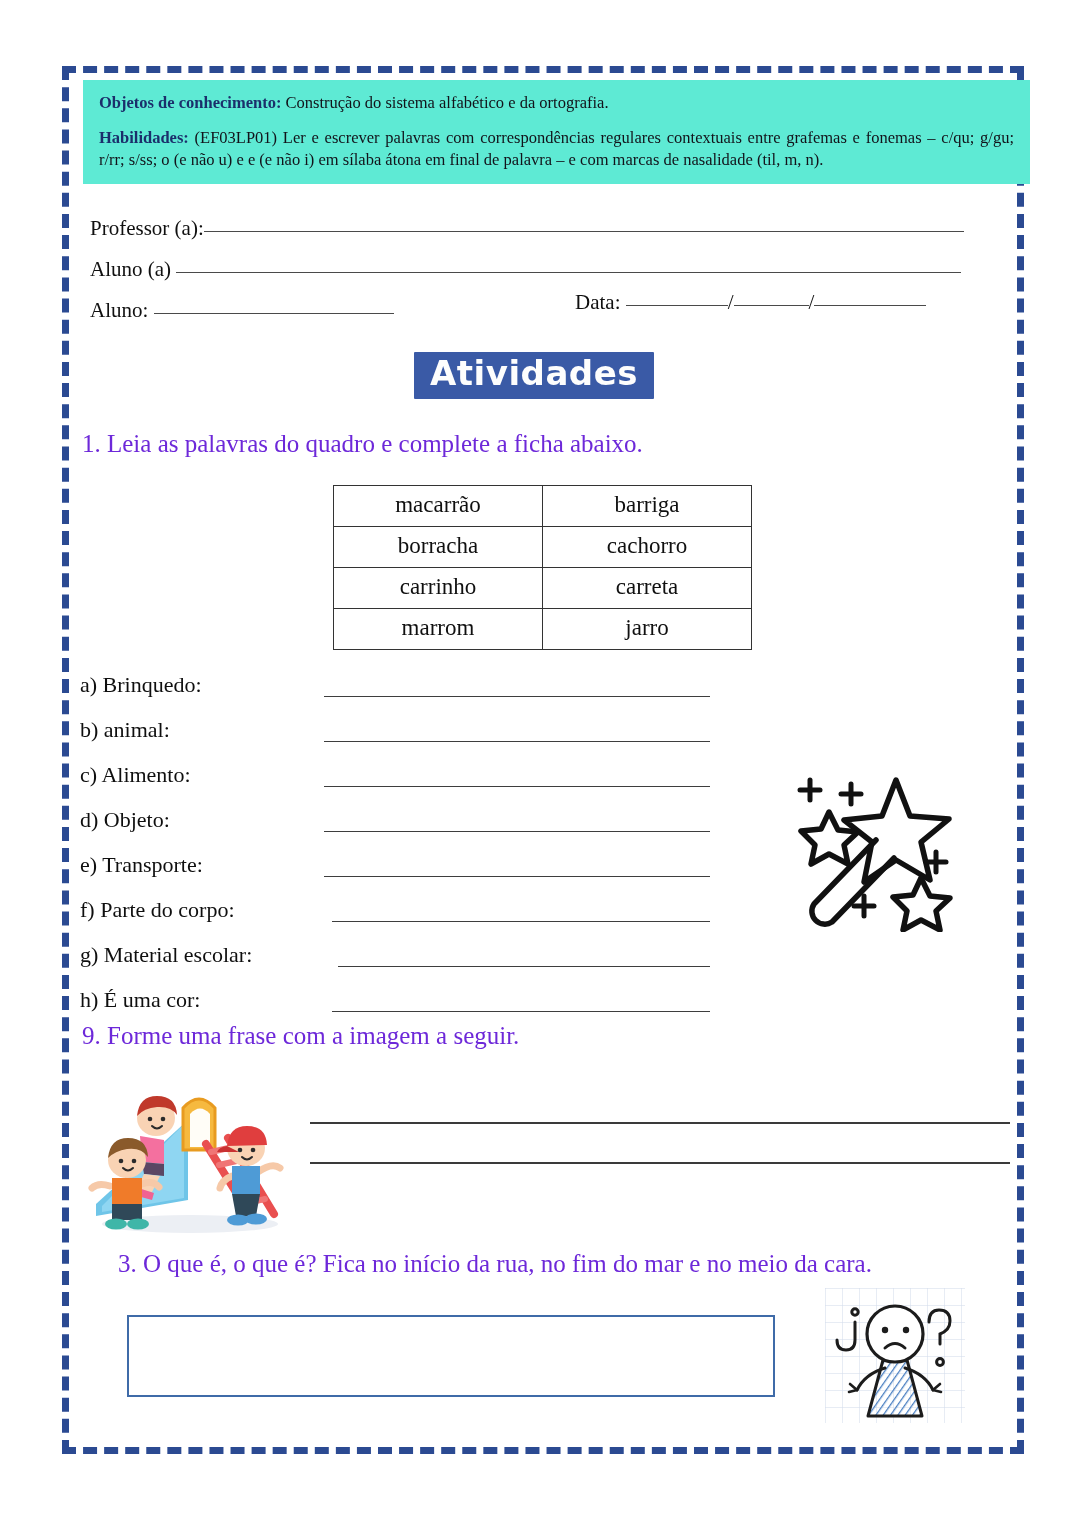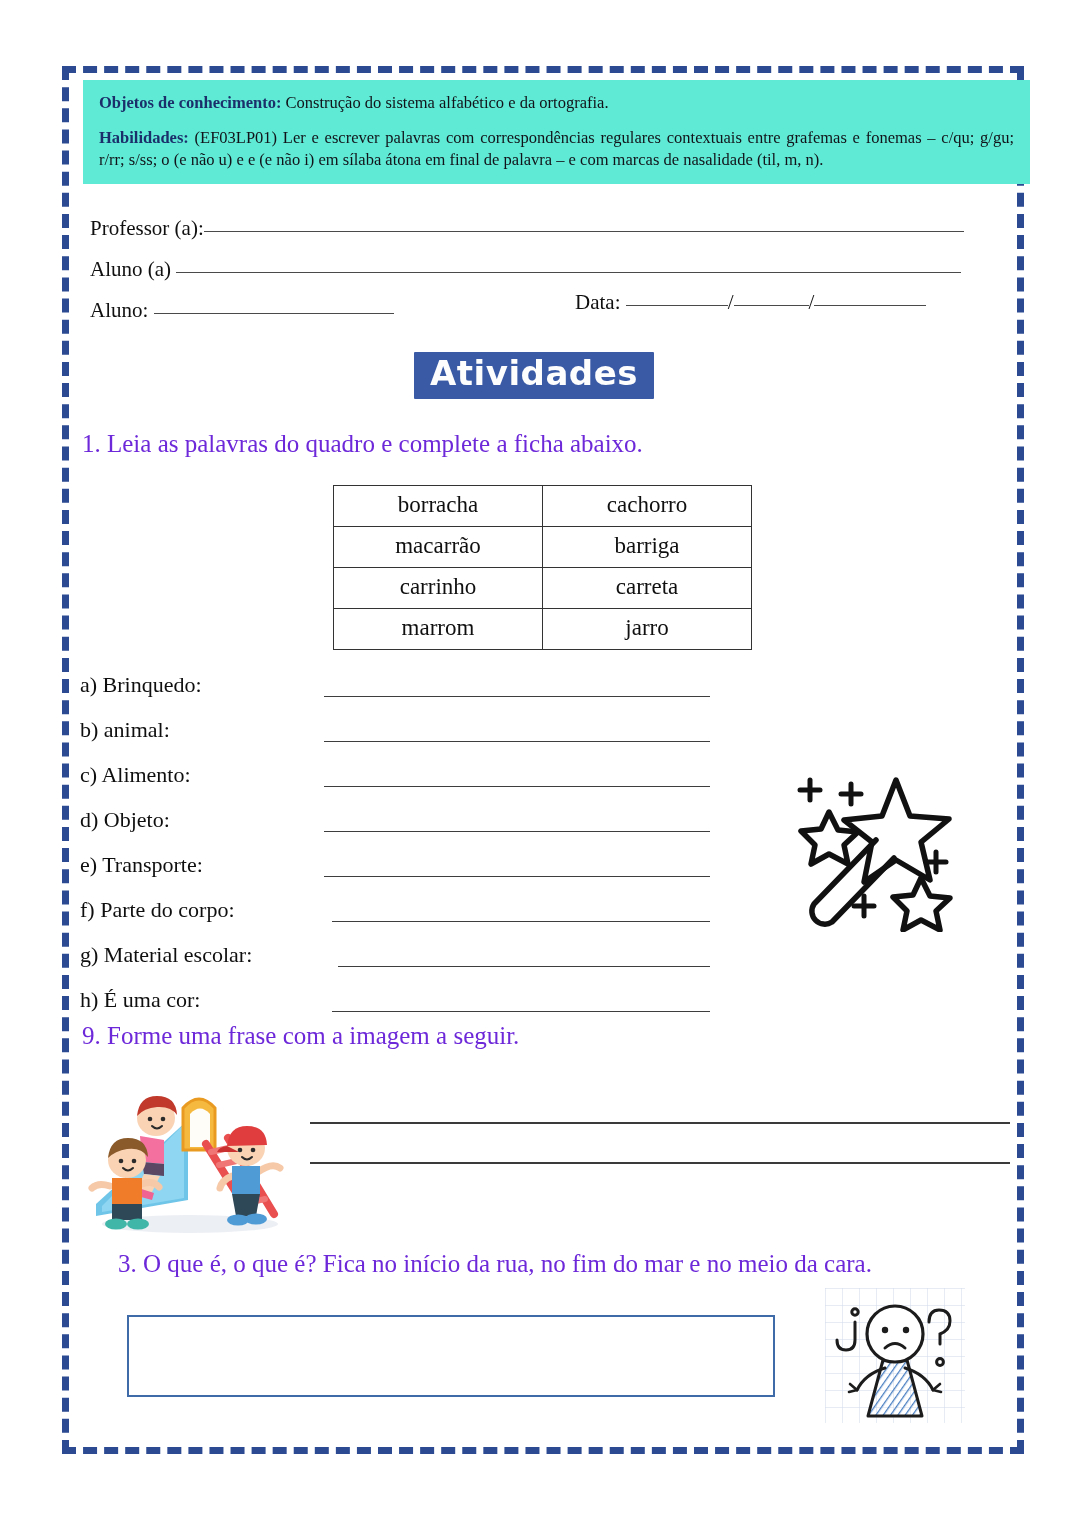--- a/index.html
+++ b/index.html
@@ -223,26 +223,26 @@
 
     <div class="banner">
       <span class="banner-text">Atividades</span>
     </div>
 
     <div class="qtext" style="left:2px; top:350px;">1. Leia as palavras do quadro e complete a ficha abaixo.</div>
 
     <table class="word-table">
       <tbody>
           <tr>
+        <td>macarrão</td>
+        <td>barriga</td>
+      </tr>
+      <tr>
         <td>borracha</td>
         <td>cachorro</td>
-      </tr>
-      <tr>
-        <td>macarrão</td>
-        <td>barriga</td>
       </tr>
       <tr>
         <td>carrinho</td>
         <td>carreta</td>
       </tr>
       <tr>
         <td>marrom</td>
         <td>jarro</td>
       </tr>
     </tbody>

